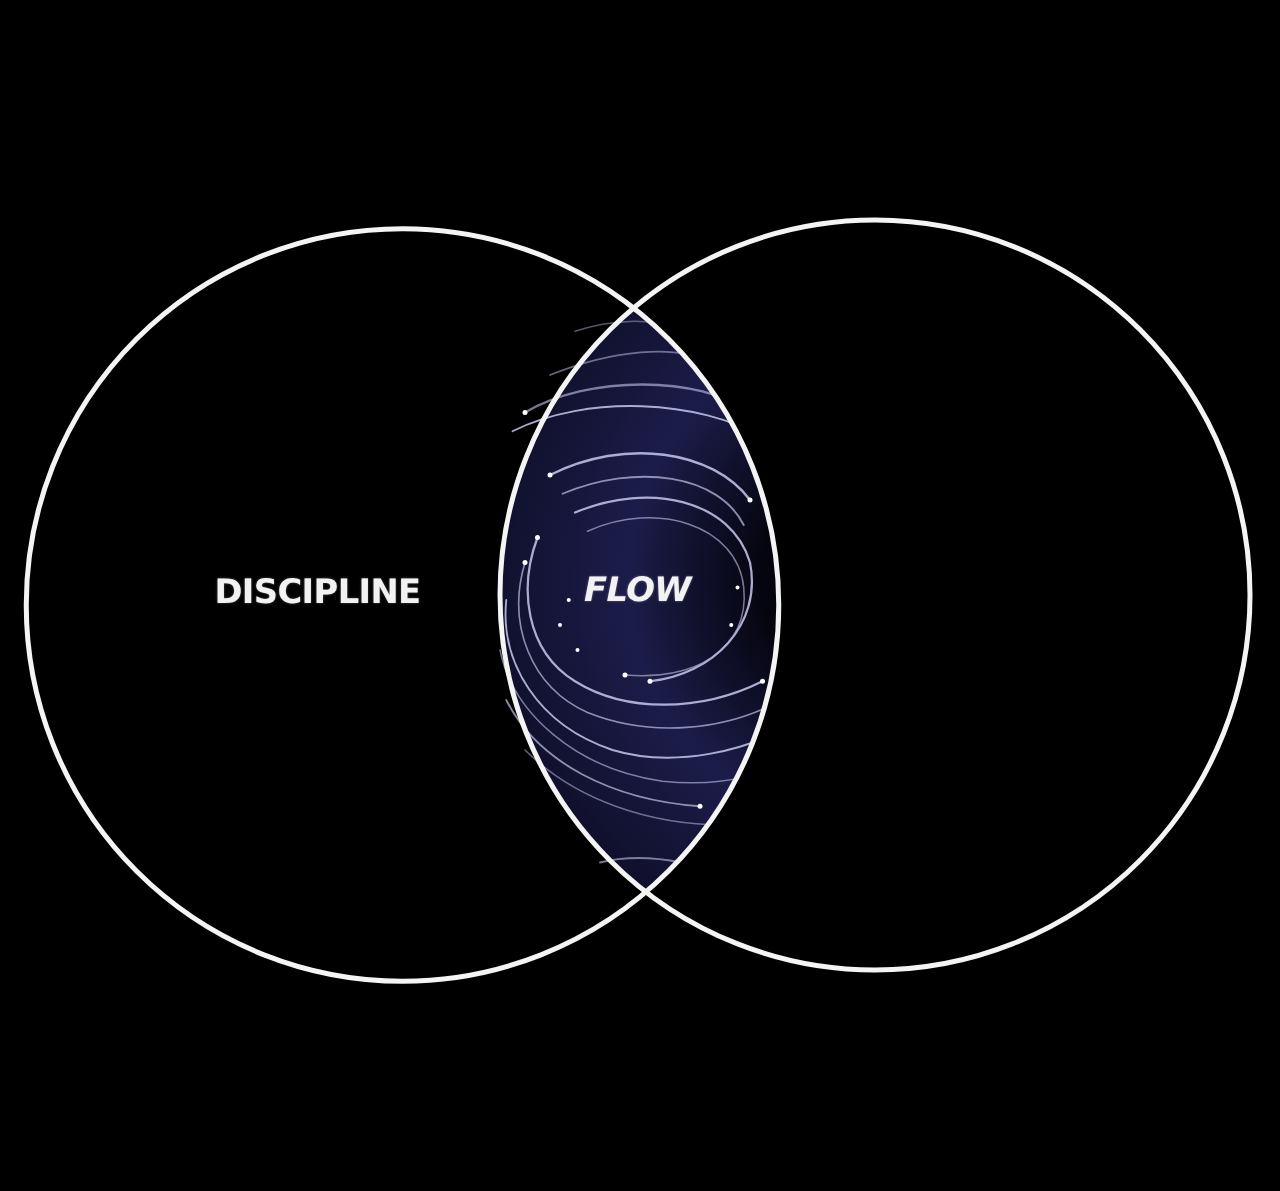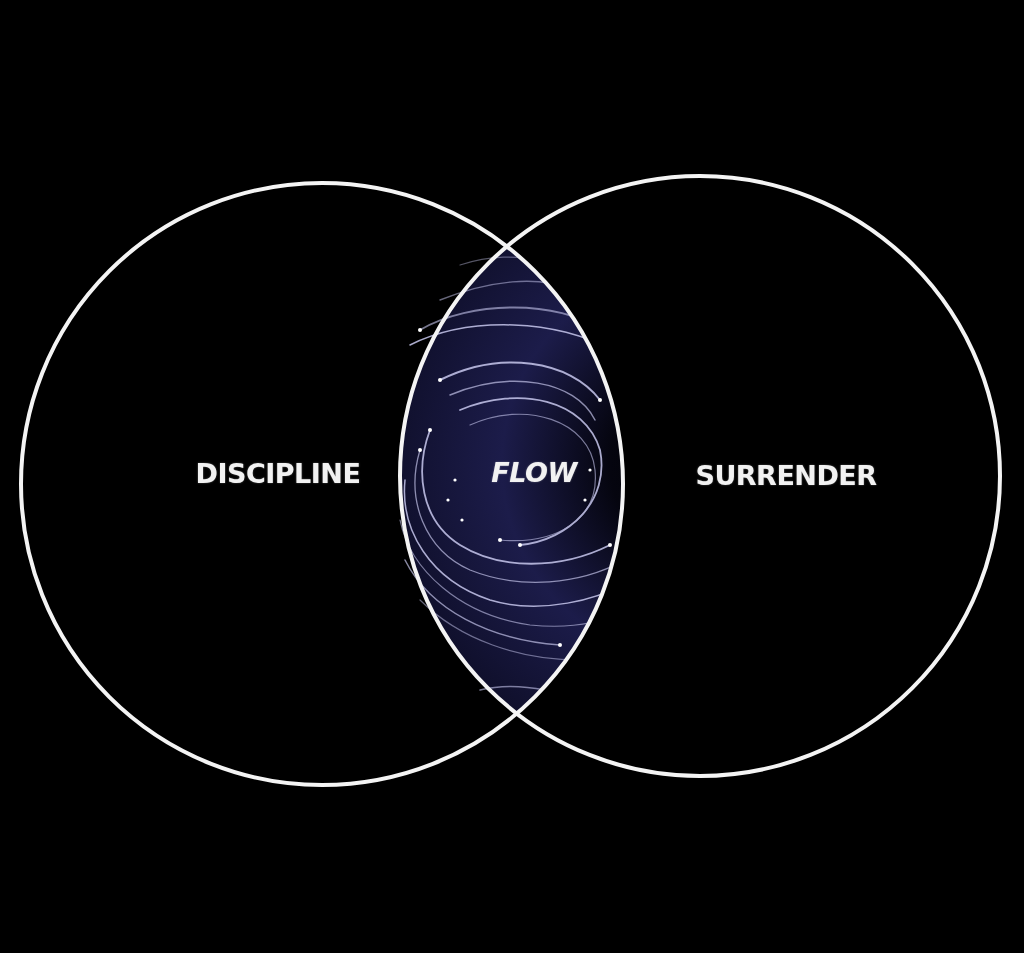--- a/index.html
+++ b/index.html
@@ -9,21 +9,20 @@
       position: absolute;
       color: #f2f2f2;
       font-family: "DejaVu Sans", sans-serif;
       font-weight: bold;
       font-size: 27px;
       letter-spacing: -0.5px;
       line-height: 30px;
       white-space: nowrap;
       transform: translate(-50%, -50%);
       text-shadow: 0 0 2px rgba(255,255,255,0.35);
-      margin-left: 24px;
     }
   </style>
 </head>
 <body>
 
 <div id="stage">
   <svg width="1024" height="953" viewBox="0 0 1024 953">
     <defs>
       <clipPath id="leftClip">
           <circle cx="322" cy="484" r="301"></circle>
@@ -79,14 +78,13 @@
         <circle cx="585" cy="500" r="1.6"></circle>
       </g>
     </g>
 
     <circle cx="322" cy="484" r="301" fill="none" stroke="#f4f4f4" stroke-width="4"></circle>
     <circle cx="700" cy="476" r="300" fill="none" stroke="#f4f4f4" stroke-width="4"></circle>
   </svg>
 
   <div class="label" style="left:254px; top:474px;">DISCIPLINE</div>
   <div class="label" style="left:510px; top:473px;font-style:italic;">FLOW</div>
-  <div class="label" style="left:762px; top:476px;">SURRENDER</div>
 </div>
 
 </body></html>

